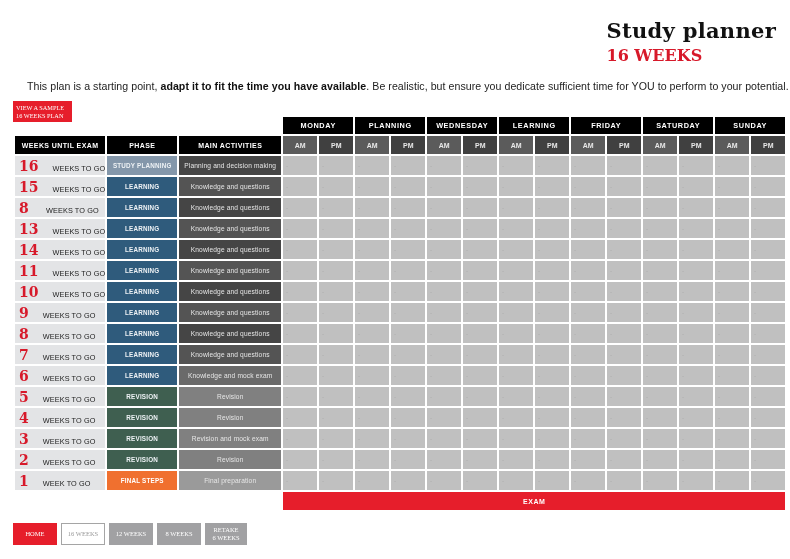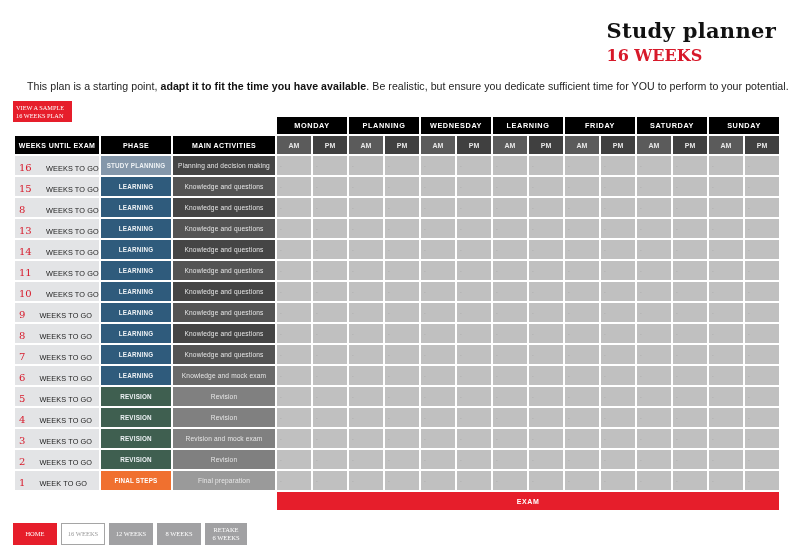--- a/index.html
+++ b/index.html
@@ -17,21 +17,21 @@
 
   table.grid { position: absolute; left: 13px; top: 115px; border-collapse: separate; border-spacing: 2px 2px; }
   .grid td, .grid th { padding: 0; text-align: center; vertical-align: middle; }
 
   .day-h { background: #000; color: #fff; font-size: 7.3px; font-weight: bold; letter-spacing: 0.6px; height: 17px; margin-top: 32px; }
   .col-h { background: #000; color: #fff; font-size: 7px; font-weight: bold; letter-spacing: 0.4px; height: 18px; }
   .ampm-am { background: #5b5b5b; color: #e8e8e8; font-size: 7px; font-weight: bold; height: 18px; }
   .ampm-pm { background: #404040; color: #e8e8e8; font-size: 7px; font-weight: bold; height: 18px; }
 
   .wk { background: #e3e4e6; height: 19px; text-align: left !important; padding-left: 4px !important; white-space: nowrap; }
-  .wk .num { font-family: "DejaVu Serif", serif; font-weight: normal; color: #d7192a; font-size: 10px; display: inline-block; min-width: 6px; }
+  .wk .num { font-family: "DejaVu Serif", serif; font-weight: bold; color: #d7192a; font-size: 14px; display: inline-block; min-width: 6px; }
   .wk .num.two { min-width: 13px; }
   .wk .lbl { font-size: 7.3px; color: #222; margin-left: 14px; letter-spacing: 0.1px; }
 
   .ph { font-size: 6.3px; font-weight: bold; color: #eef2f5; letter-spacing: 0.2px; }
   .ph-study { background: #8497aa; }
   .ph-learn { background: #2f5b7c; }
   .ph-rev { background: #3f5f50; }
   .ph-final { background: #f0702f; color: #fff; }
 
   .act { font-size: 6.6px; color: #e6e6e6; letter-spacing: 0.15px; white-space: nowrap; }

